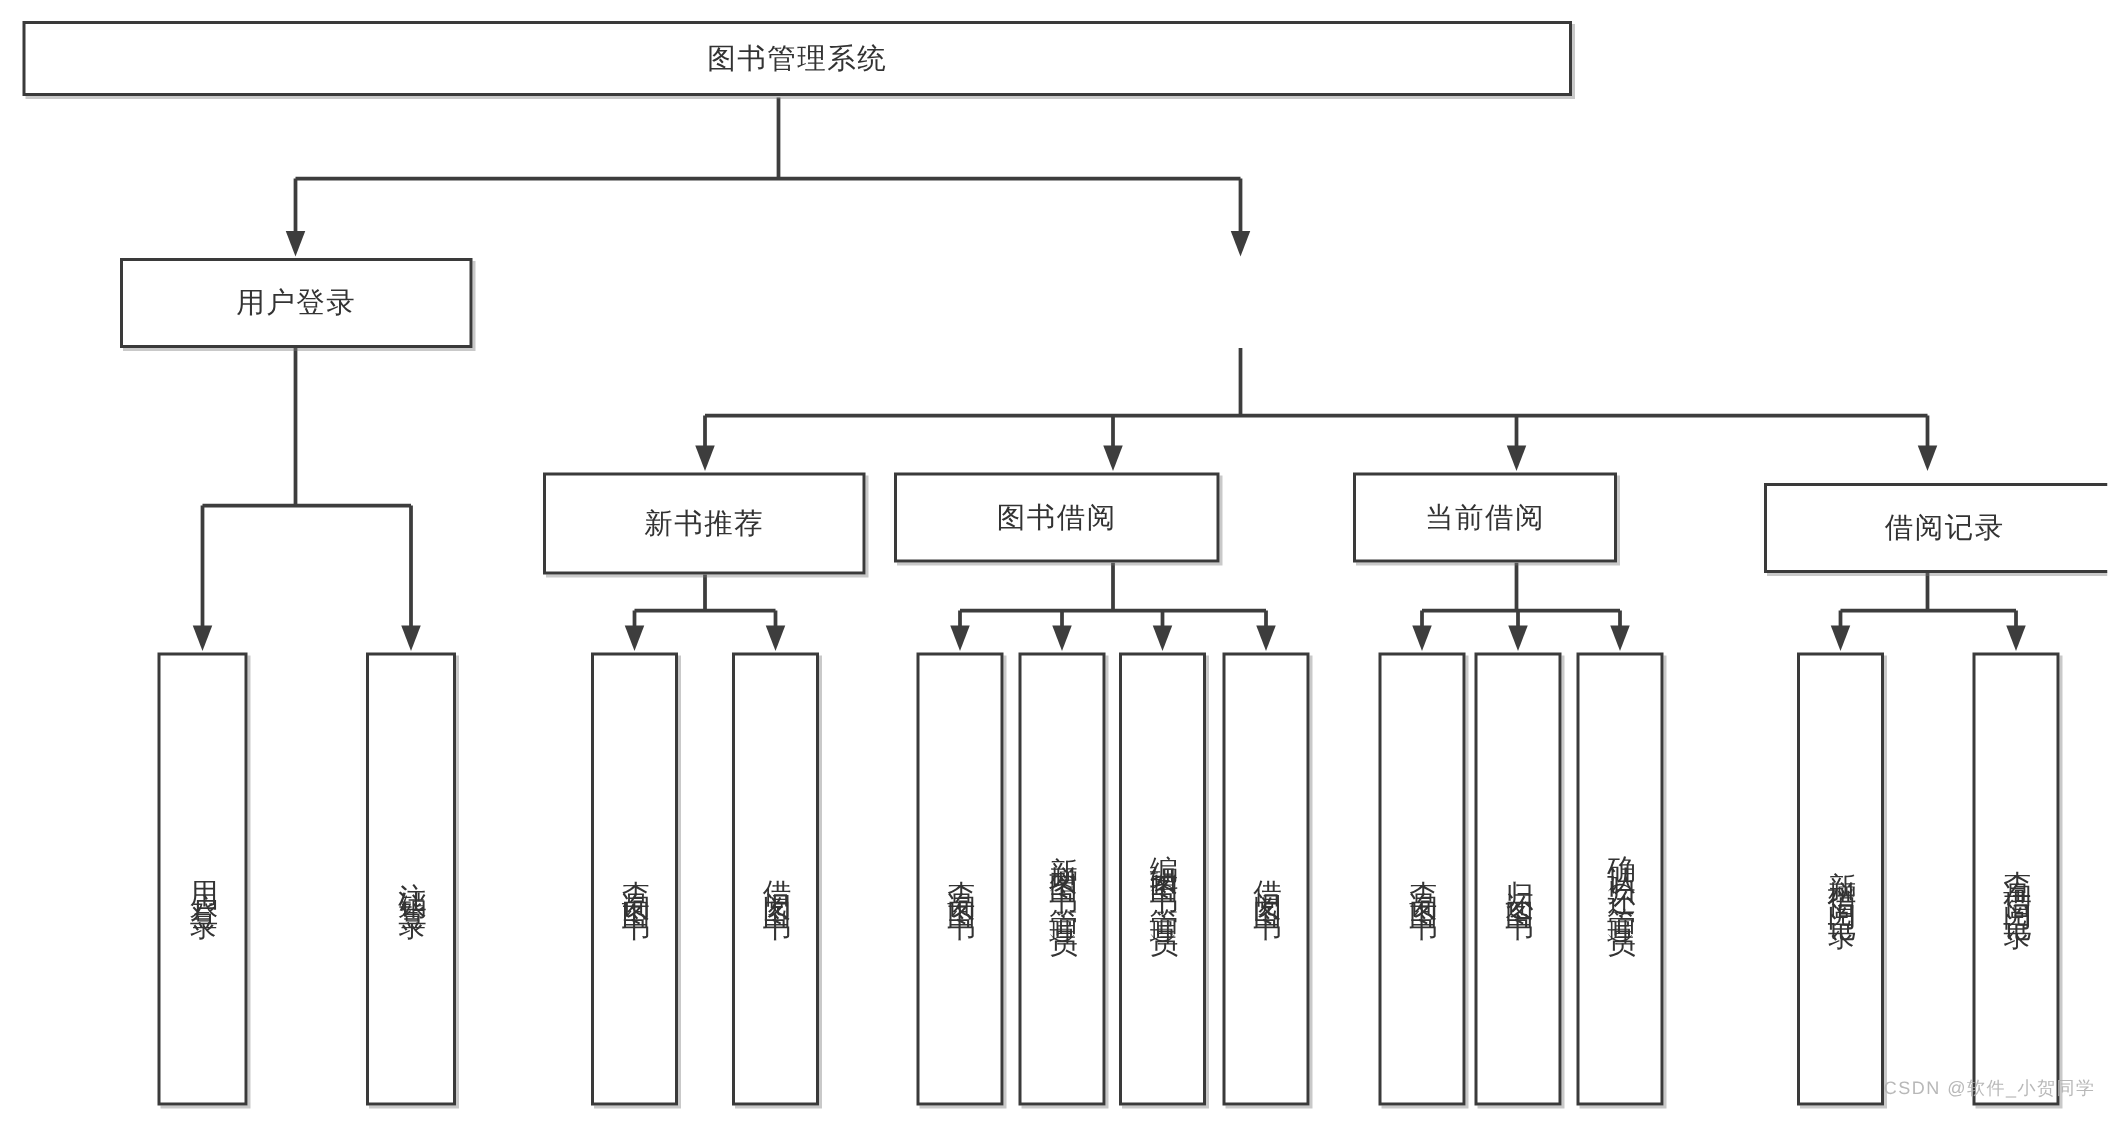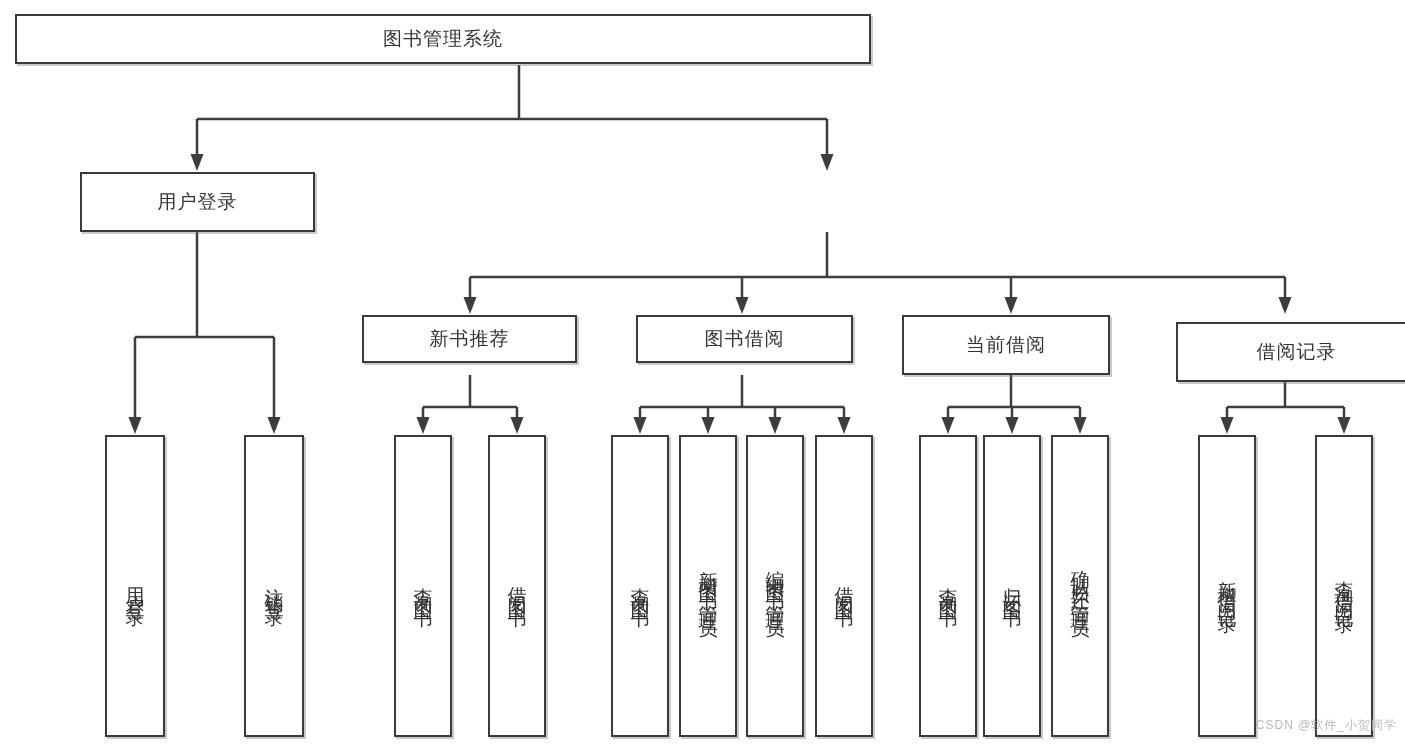--- a/index.html
+++ b/index.html
@@ -46,26 +46,26 @@
   }
   .vtext {
     writing-mode: vertical-rl;
     text-orientation: mixed;
     font-size: 19px;
     letter-spacing: 7px;
     white-space: nowrap;
     color: #333333;
   }
   
-  #node-root        { left: 15px;   top: 14px;  width: 856px; height: 50px; }
+  #node-root        { left: 15px;   top: 14px;  width: 1033px; height: 50px; }
   #node-user-login  { left: 80px;   top: 172px; width: 235px;  height: 60px; }
   #node-book-mgmt   { left: 710px;  top: 172px; width: 235px;  height: 60px; }
-  #node-new-book    { left: 362px;  top: 315px; width: 215px;  height: 48px; }
-  #node-book-borrow { left: 636px;  top: 315px; width: 217px;  height: 48px; justify-content: center; }
-  #node-current     { left: 902px;  top: 315px; width: 208px;  height: 60px; }
+  #node-new-book    { left: 362px;  top: 315px; width: 215px;  height: 68px; }
+  #node-book-borrow { left: 596px;  top: 315px; width: 217px;  height: 60px; justify-content: center; }
+  #node-current     { left: 902px;  top: 315px; width: 176px;  height: 60px; }
   #node-records     { left: 1176px; top: 322px; width: 241px;  height: 60px; }
   
   #leaf-user-login  { left: 105px;  width: 60px; }
   #leaf-logout      { left: 244px;  width: 60px; }
   #leaf-nb-query    { left: 394px;  width: 58px; }
   #leaf-nb-borrow   { left: 488px;  width: 58px; }
   #leaf-bb-query    { left: 611px;  width: 58px; }
   #leaf-bb-add      { left: 679px;  width: 58px; }
   #leaf-bb-edit     { left: 746px;  width: 58px; }
   #leaf-bb-borrow   { left: 815px;  width: 58px; }

